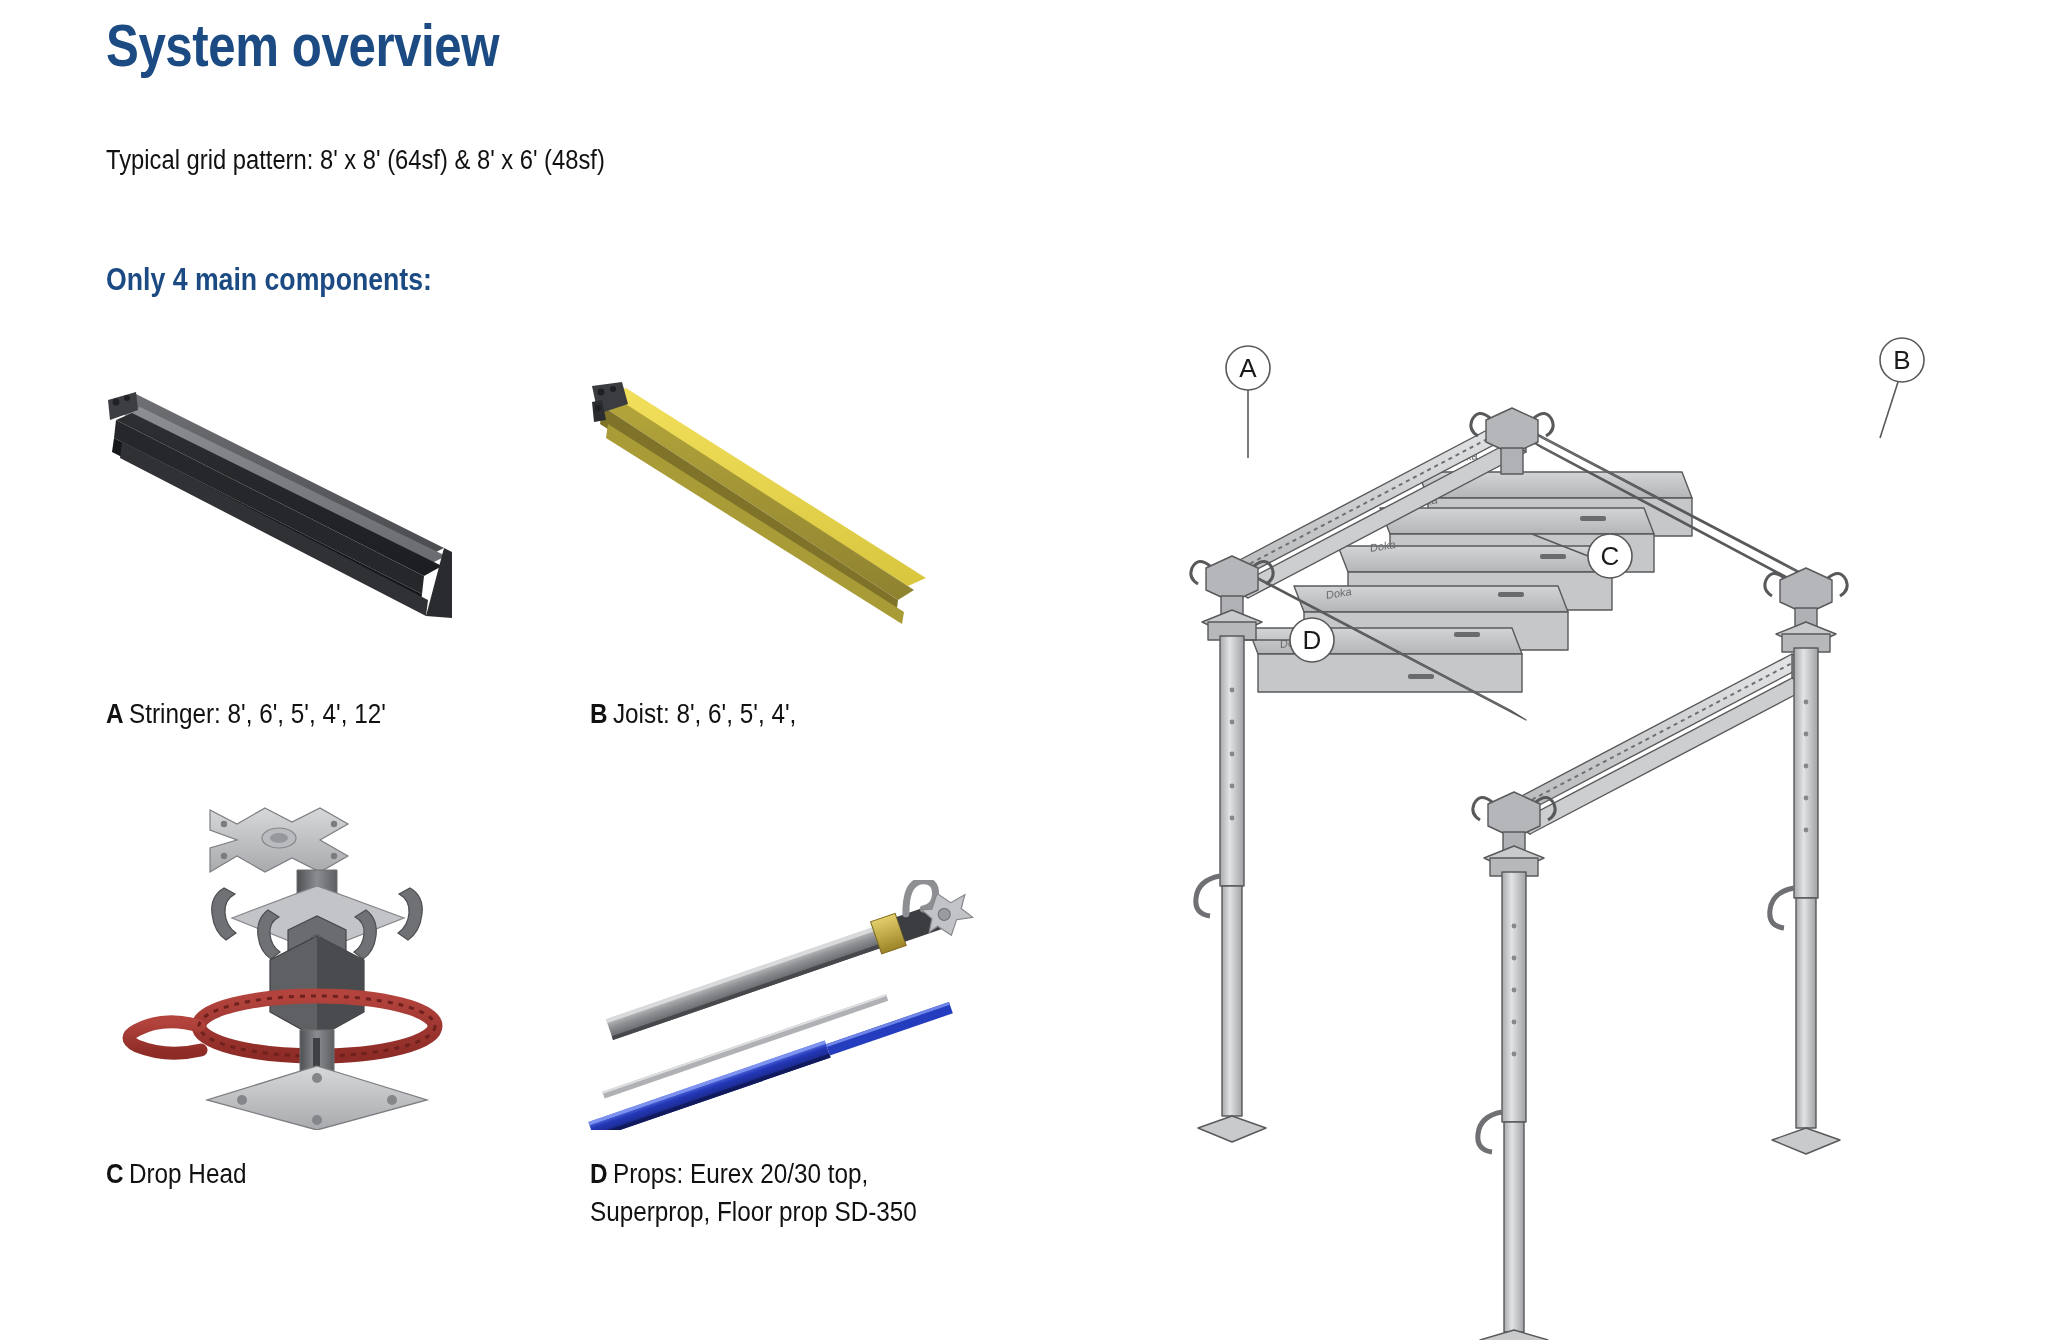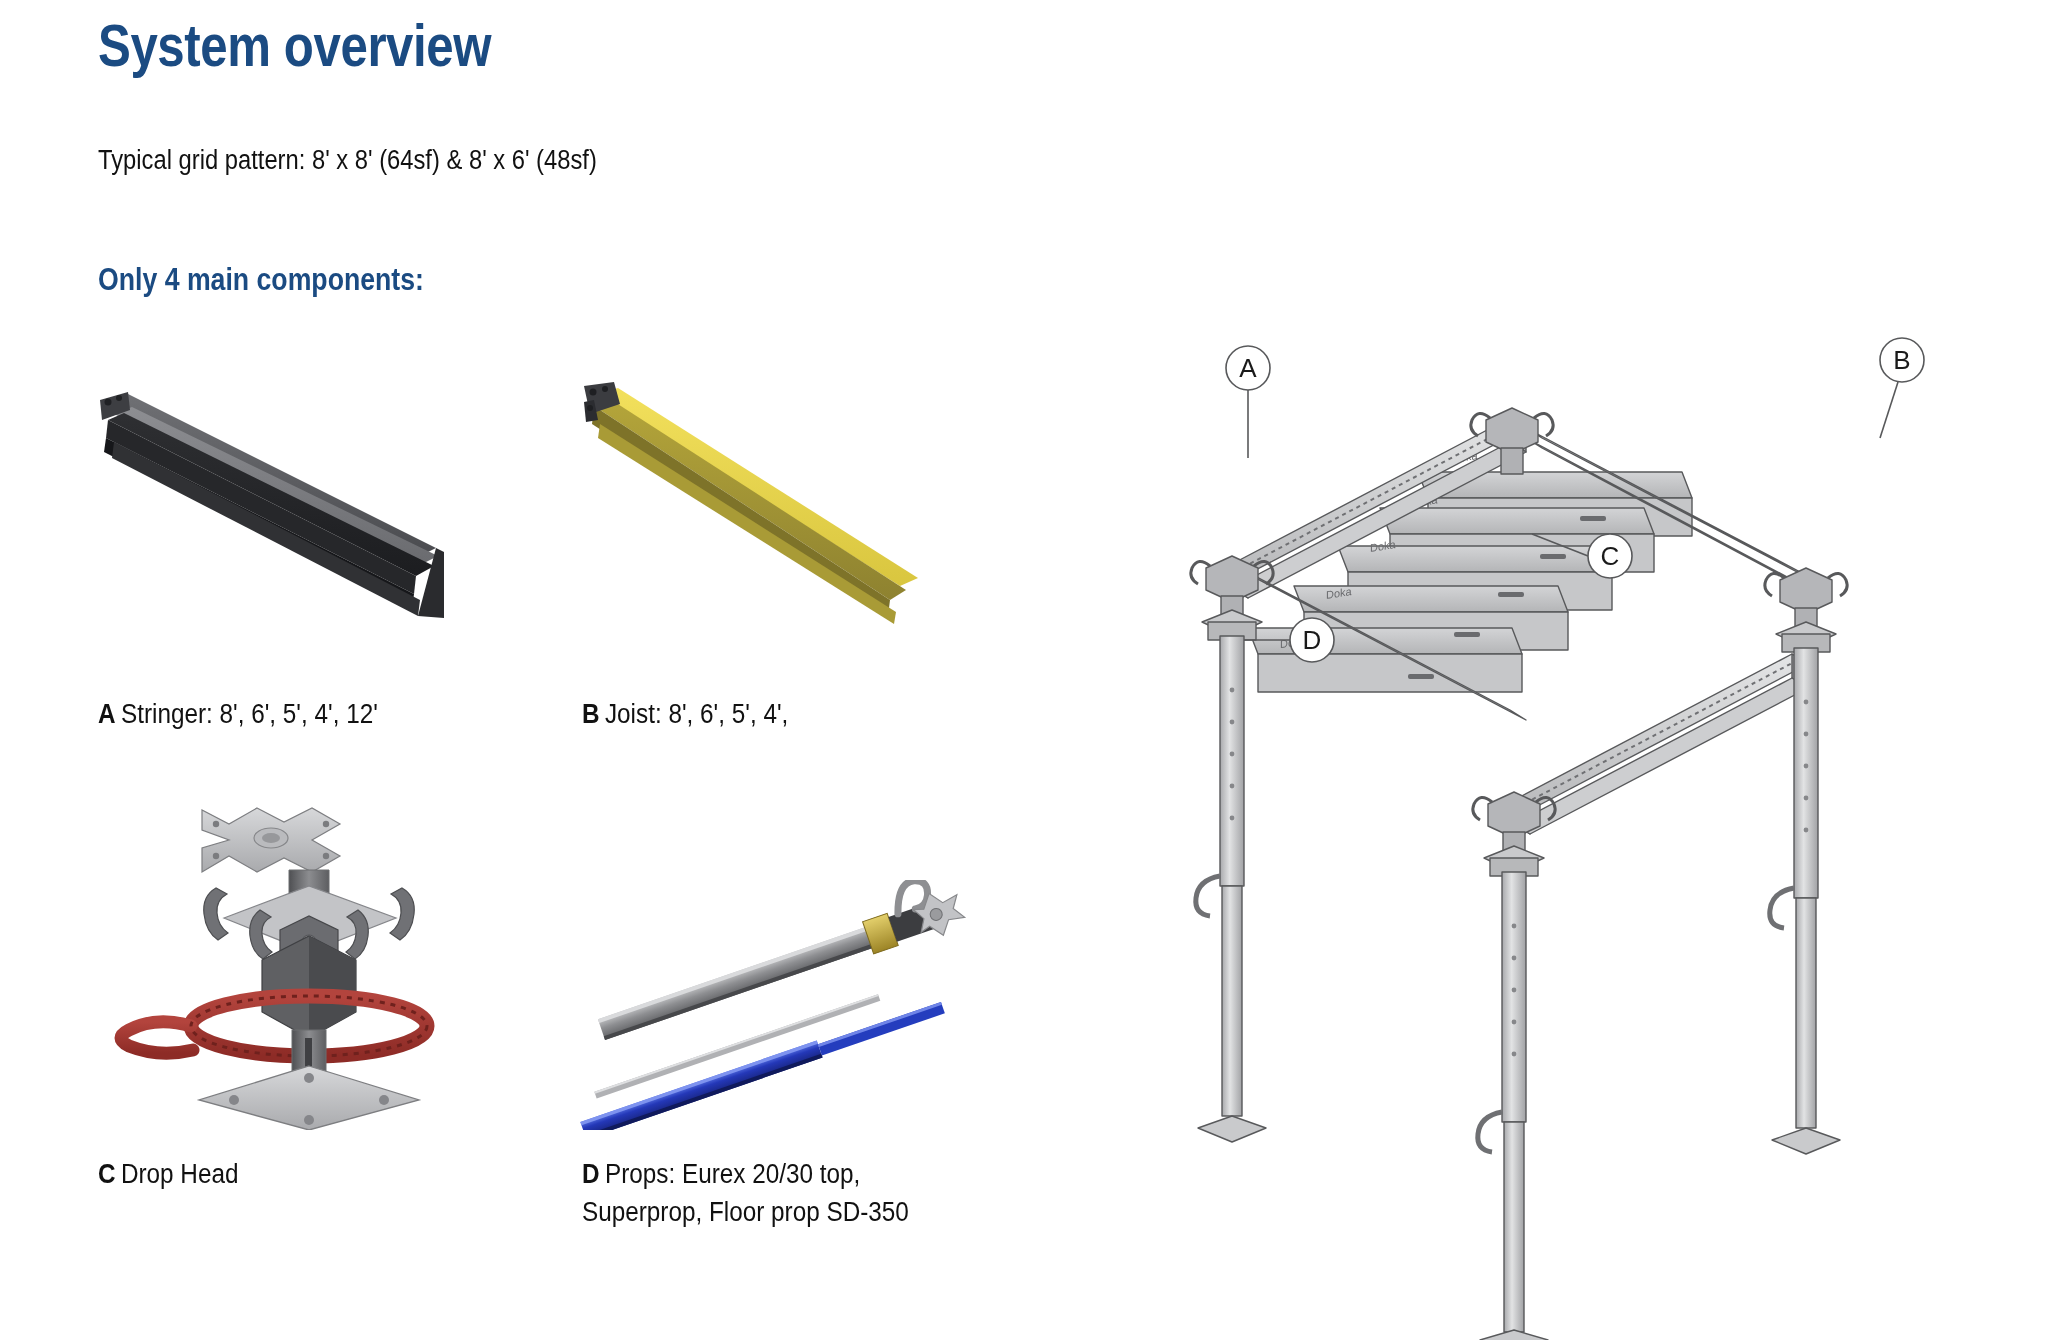--- a/index.html
+++ b/index.html
@@ -9,21 +9,21 @@
     height: 1340px;
     background: #ffffff;
     font-family: "Liberation Sans", sans-serif;
     overflow: hidden;
     position: relative;
   }
 
   .page { position: relative; width: 2058px; height: 1340px; }
 
   
-  .left-col { position: absolute; left: 4px; top: 0; width: 1080px; height: 1340px; }
+  .left-col { position: absolute; left: 12px; top: 0; width: 1080px; height: 1340px; }
 
   .page-title {
     position: absolute;
     left: 94px; top: 14px;
     font-size: 60px;
     font-weight: bold;
     color: #1b4b82;
     letter-spacing: -0.5px;
     transform: scaleX(0.82);
     transform-origin: left top;

